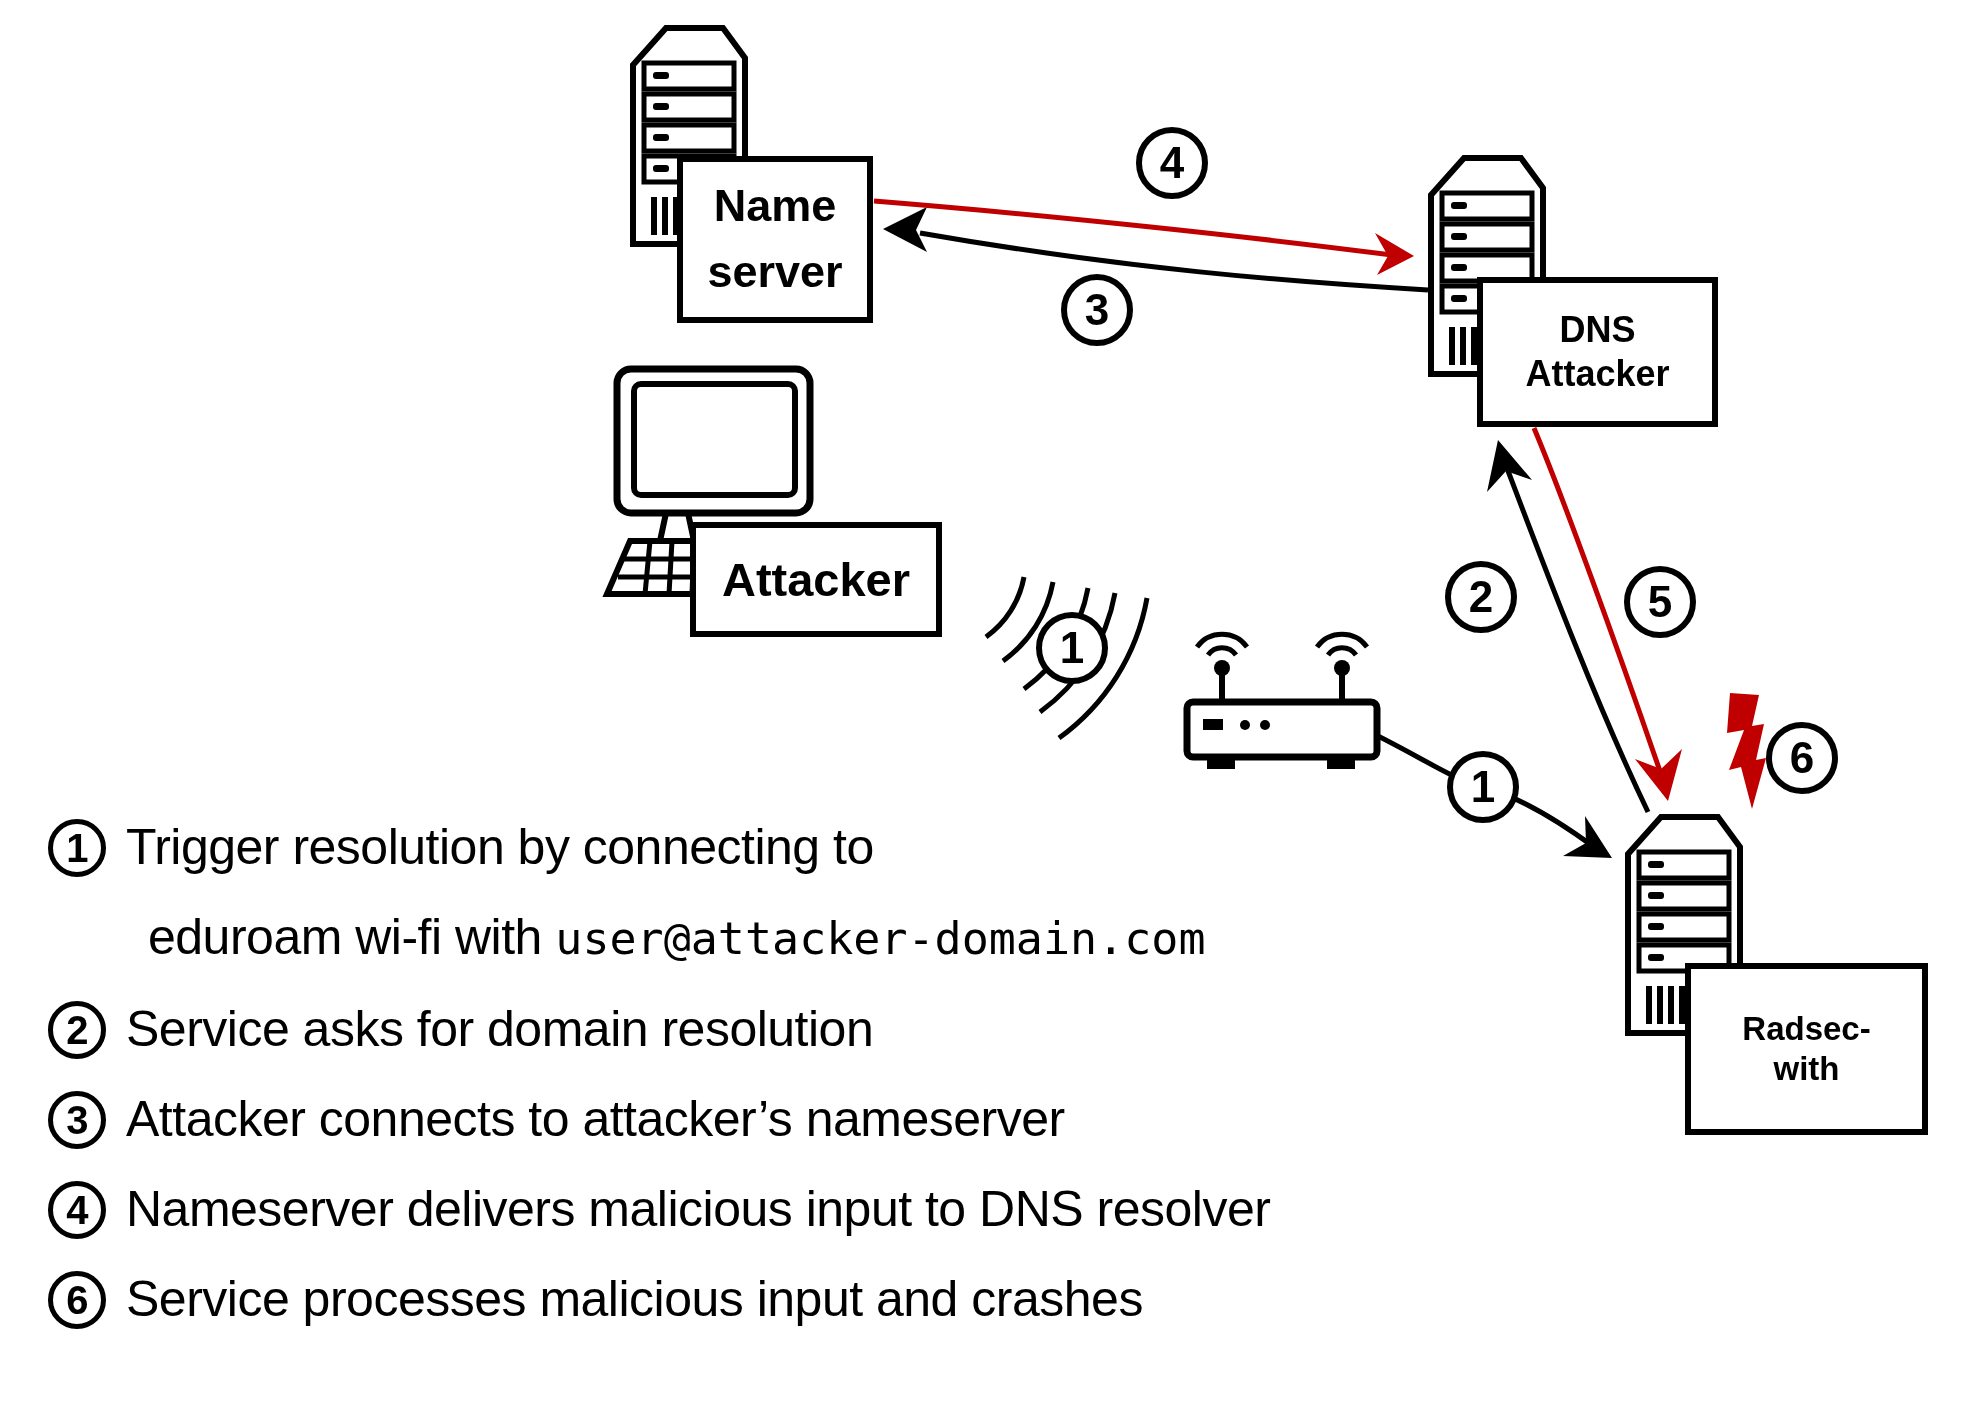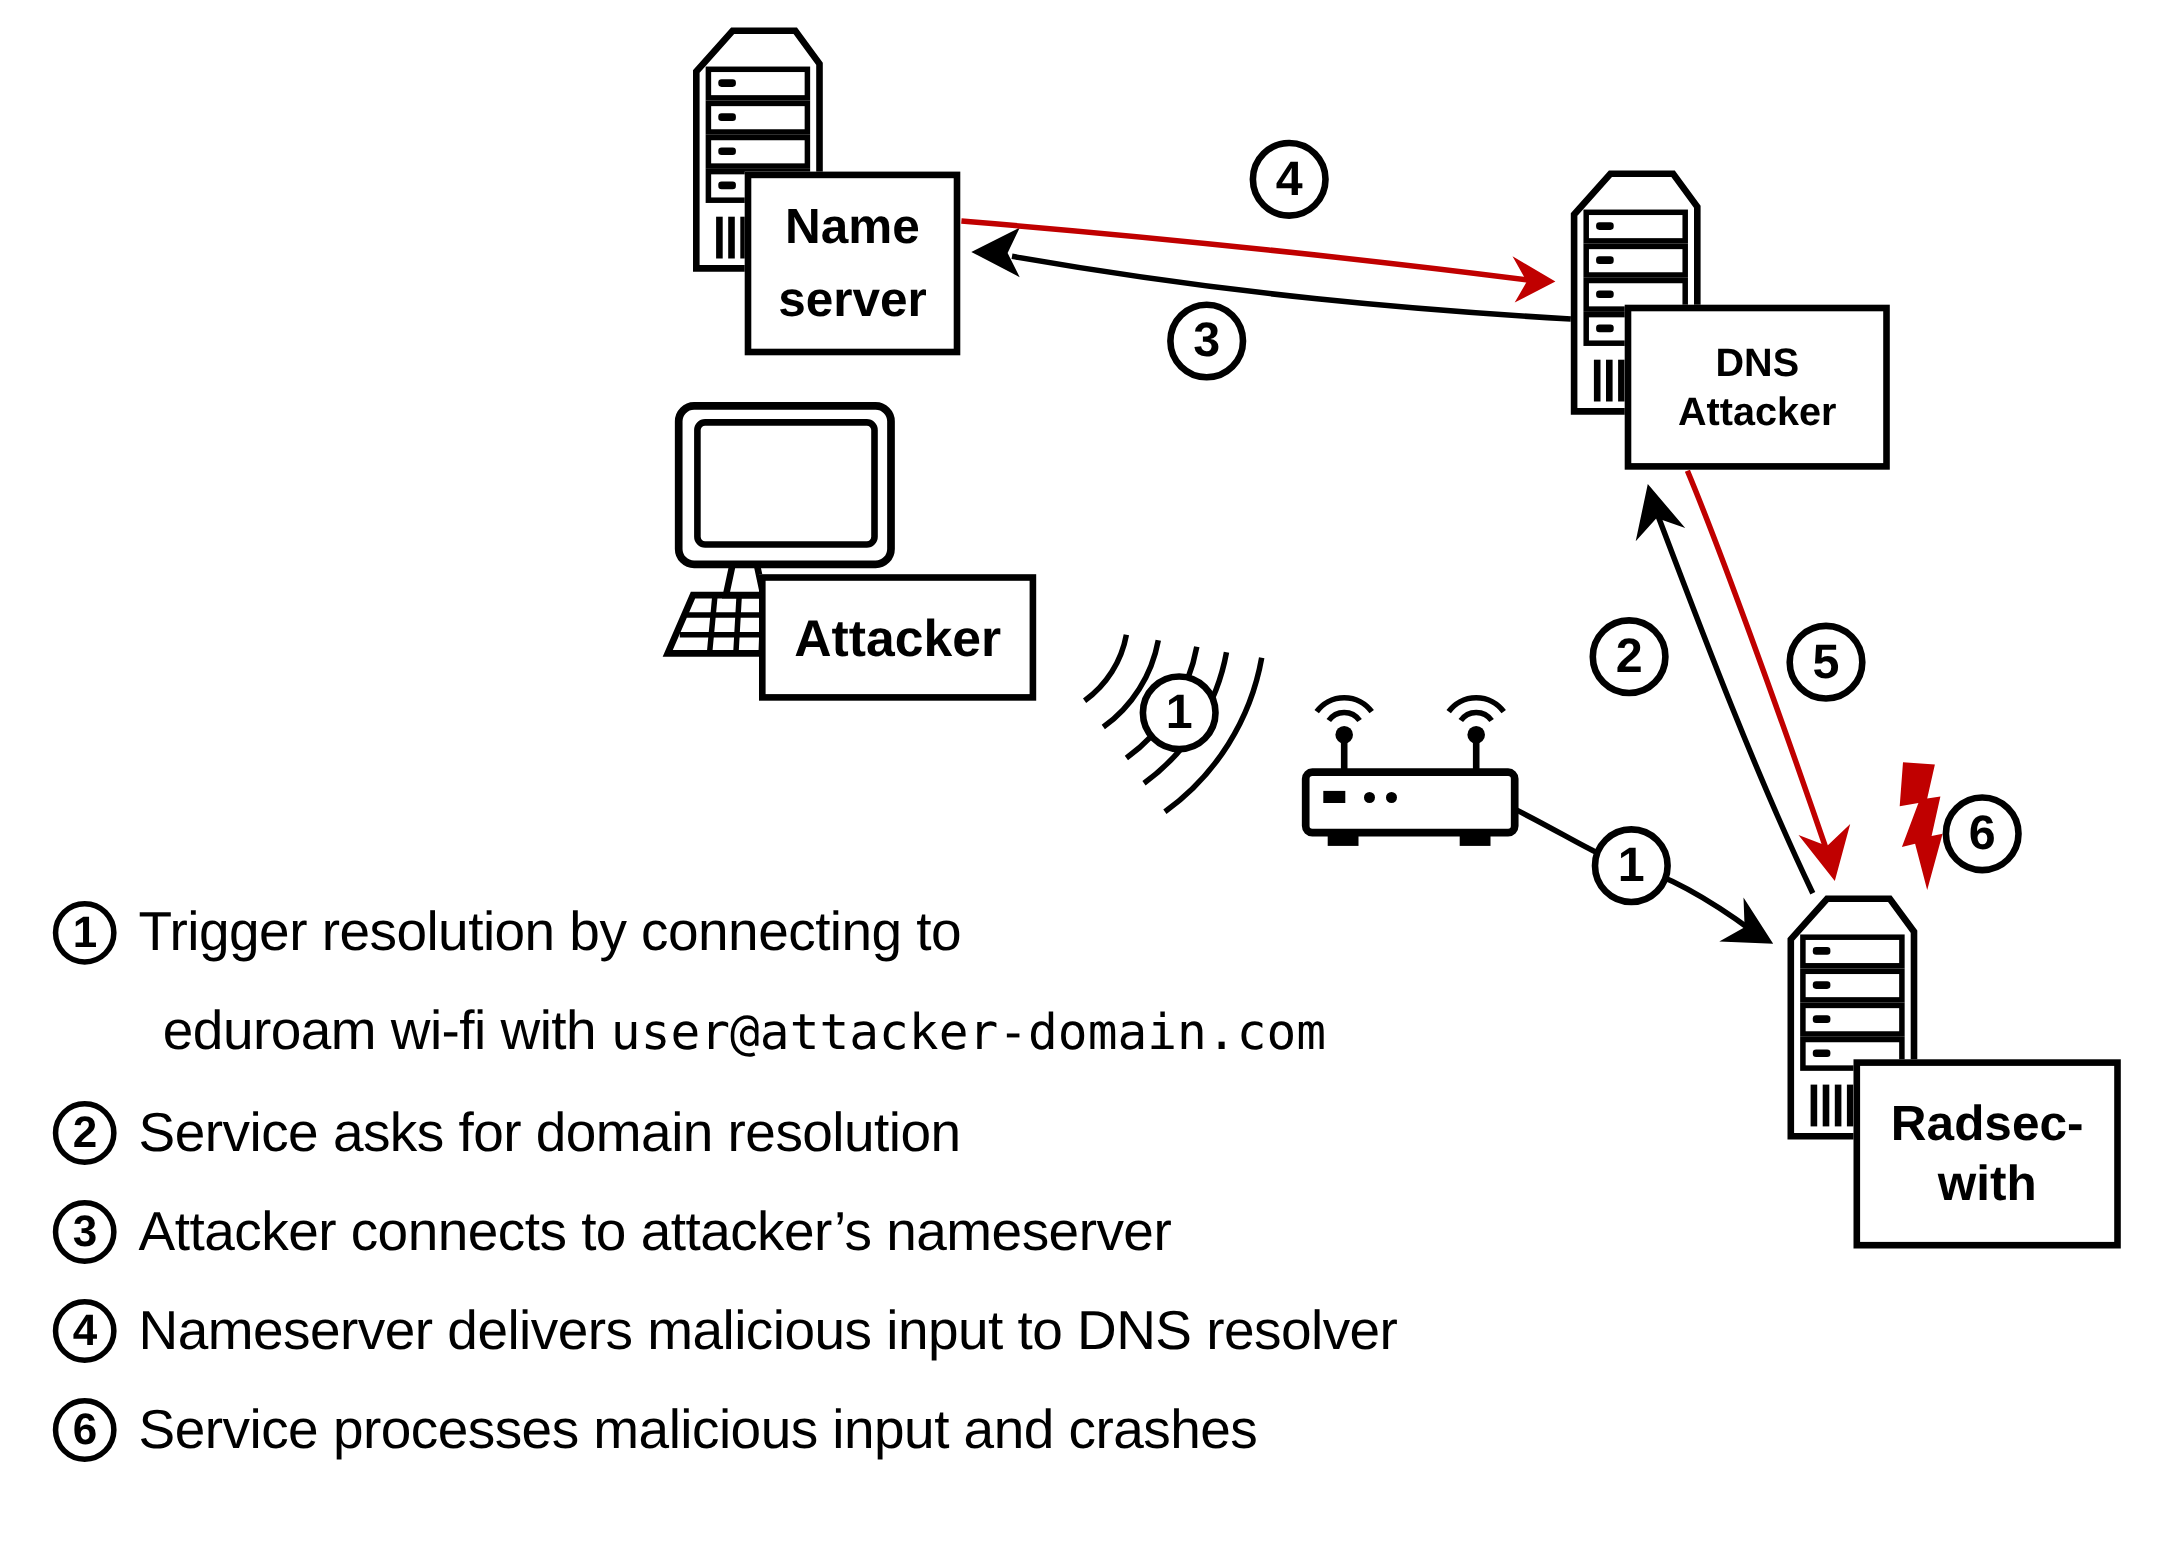--- a/index.html
+++ b/index.html
@@ -143,21 +143,21 @@
 
   <div class="node-label" style="left:1477px;top:277px;width:241px;height:150px;font-size:36px;">
     <div>DNS</div>
     <div>Attacker</div>
   </div>
 
   <div class="node-label" style="left:690px;top:522px;width:252px;height:115px;font-size:47px;">
     <div>Attacker</div>
   </div>
 
-  <div class="node-label" style="left:1685px;top:963px;width:243px;height:172px;font-size:45px;">
+  <div class="node-label" style="left:1685px;top:963px;width:243px;height:172px;font-size:33px;">
     <div>Radsec-</div>
     <div>with</div>
   </div>
 
   <div class="step-circle" style="left:1036px;top:612px;">1</div>
   <div class="step-circle" style="left:1447px;top:751px;">1</div>
   <div class="step-circle" style="left:1445px;top:561px;">2</div>
   <div class="step-circle" style="left:1061px;top:274px;">3</div>
   <div class="step-circle" style="left:1136px;top:127px;">4</div>
   <div class="step-circle" style="left:1624px;top:566px;">5</div>

